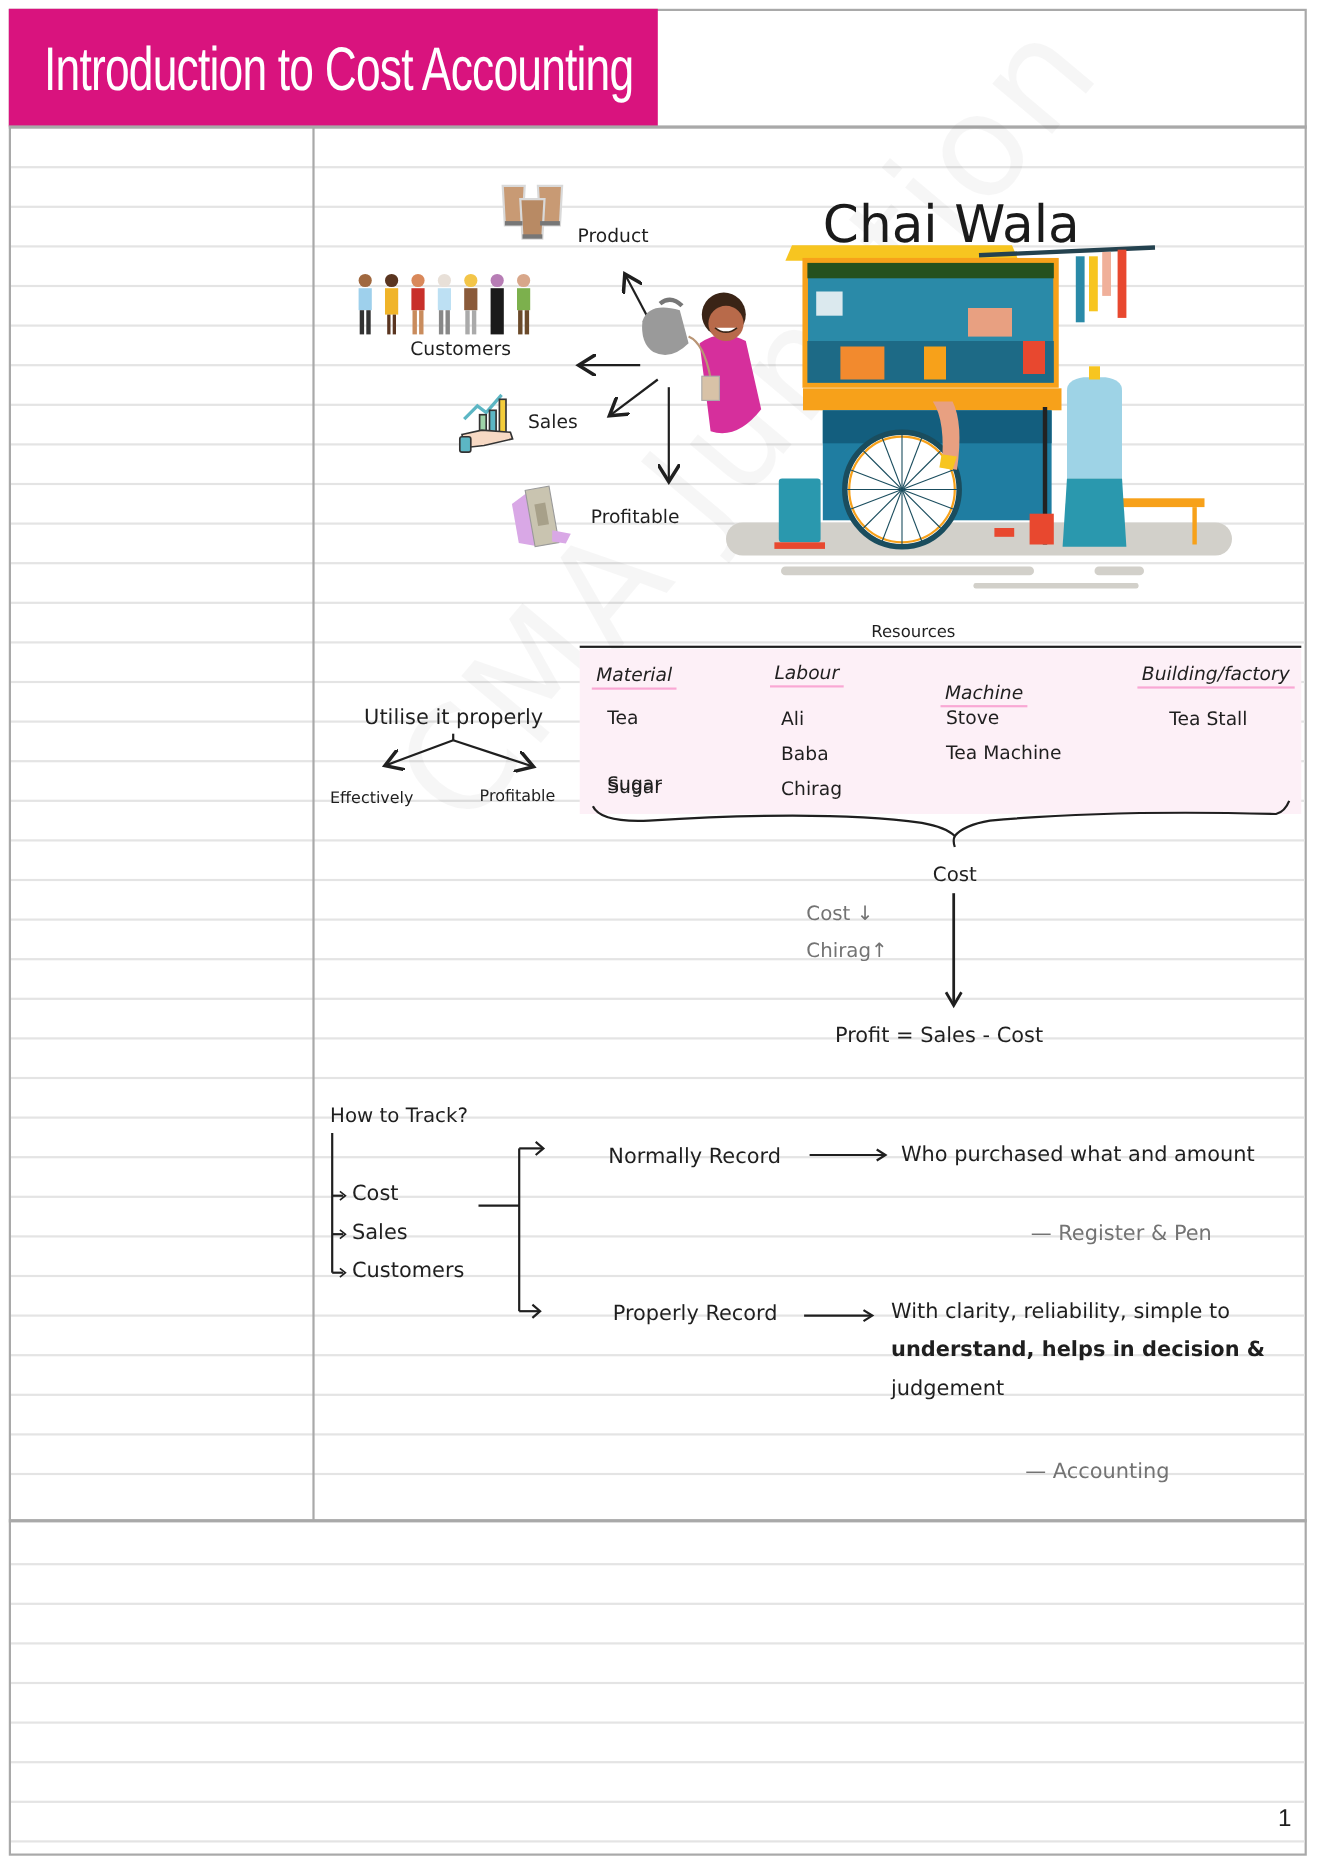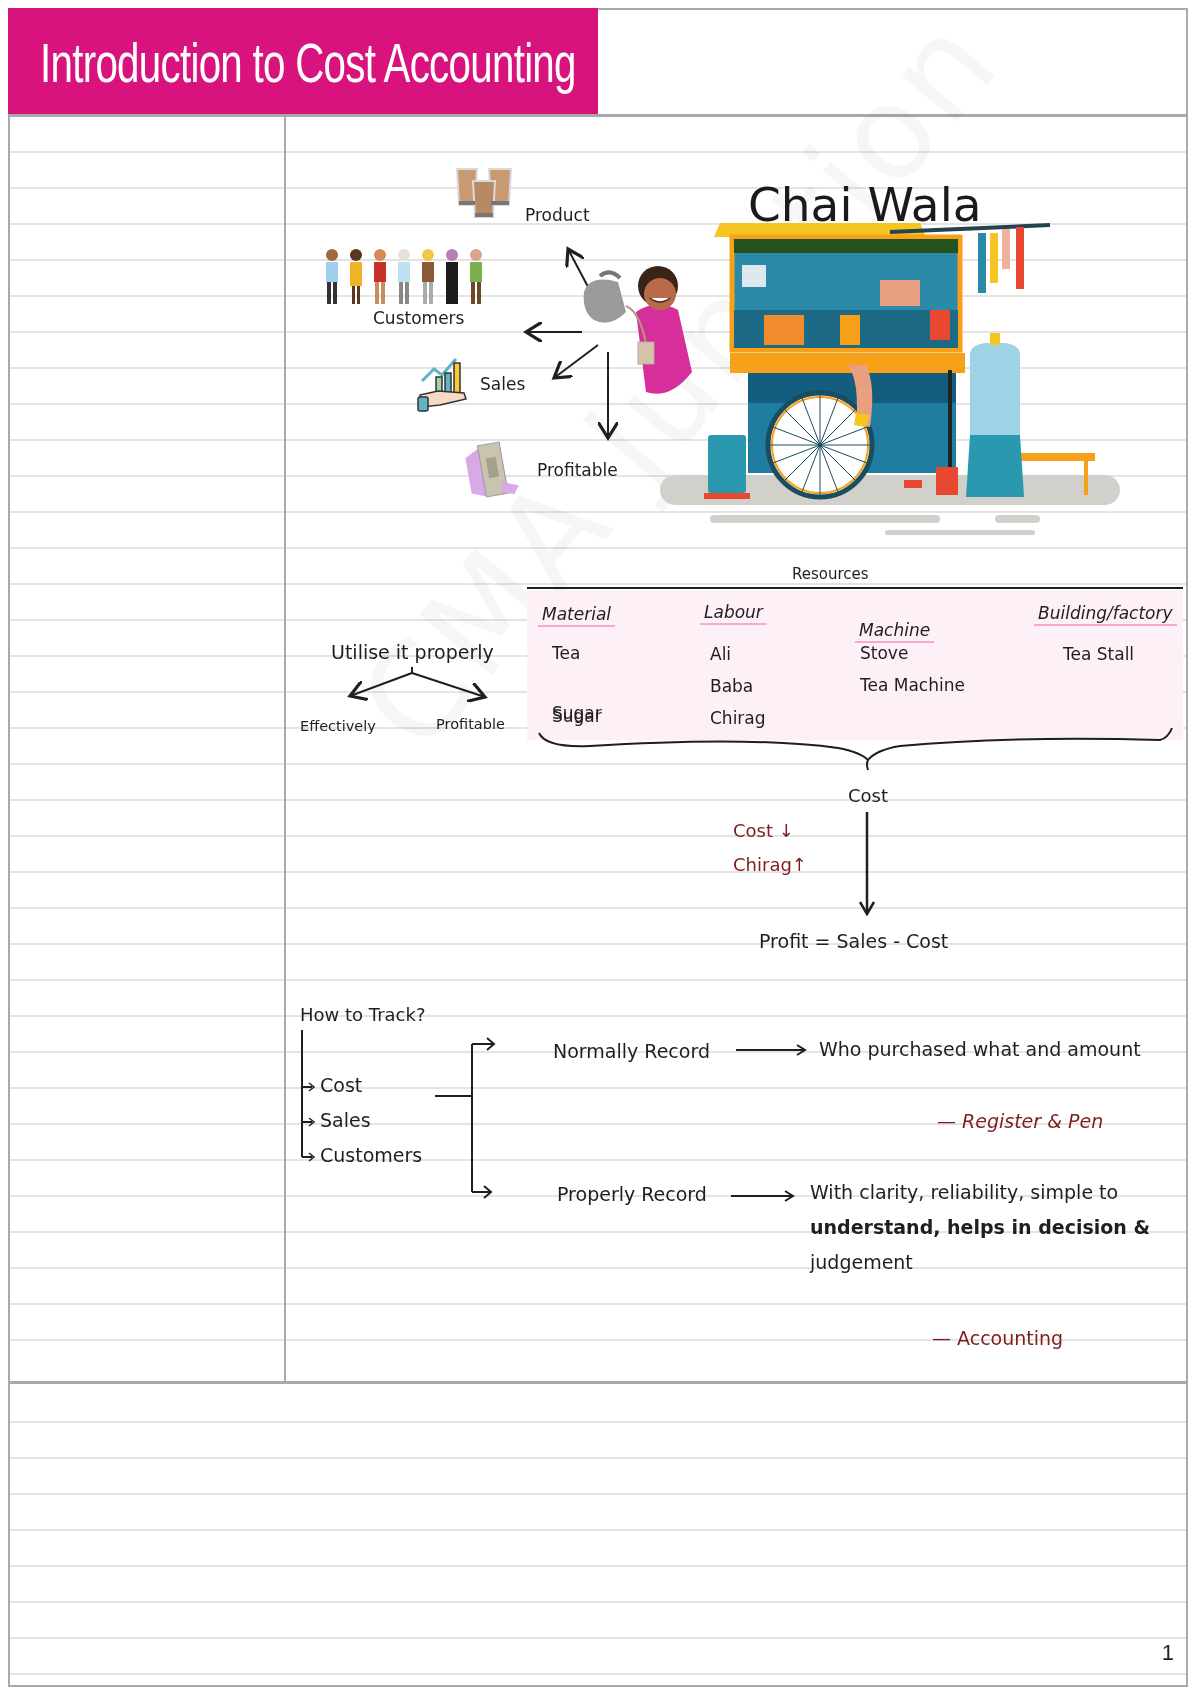--- a/index.html
+++ b/index.html
@@ -10,21 +10,21 @@
                 border: 2px solid #a9a9a9; box-sizing: border-box; }
   .header-band { position: absolute; left: 8px; top: 8px; width: 590px; height: 107px;
                  background: #d9137e; }
   .header-title { position: absolute; left: 32px; top: 22px; color: #ffffff;
                   font-family: "Liberation Sans", sans-serif; font-size: 56px; letter-spacing: -1px;
                   transform: scaleX(0.72); transform-origin: left top; white-space: nowrap; line-height: 66px; }
   .hline { position: absolute; height: 2px; background: #e4e4e4; }
   .hline-strong { position: absolute; height: 3px; background: #a9a9a9; }
   .vline { position: absolute; width: 2px; background: #a9a9a9; }
   .hand { font-family: "DejaVu Sans", sans-serif; color: #1f1f1f; white-space: nowrap; }
-  .pink { color: #7f1d1d; }
+  .pink { color: #737373; }
   .ul { border-bottom: 2px solid #f9a8d4; padding: 0 4px 1px 4px; font-style: italic; }
   .pink-table-bg { position: absolute; left: 527px; top: 590px; width: 656px; height: 150px;
                    background: #fdf0f7; }
   .watermark { position: absolute; left: 330px; top: 680px; font-size: 130px; color: rgba(0,0,0,0.035);
                transform: rotate(-50deg); transform-origin: left top; white-space: nowrap;
                font-family: "DejaVu Sans", sans-serif; letter-spacing: 4px; }
   .page-number { position: absolute; right: 26px; top: 1640px; font-size: 22px;
                  font-family: "Liberation Sans", sans-serif; color: #1f1f1f; }
   svg { position: absolute; overflow: visible; }
 </style>
@@ -311,21 +311,21 @@
   <path d="M797 1045 L805 1050 L797 1055" fill="none" stroke="#1f1f1f" stroke-width="2"></path>
   <line x1="731" y1="1196" x2="792" y2="1196" stroke="#1f1f1f" stroke-width="2"></line>
   <path d="M785 1191 L793 1196 L785 1201" fill="none" stroke="#1f1f1f" stroke-width="2"></path>
 </svg>
 <div class="abs hand" style="left:320px; top:1074px; font-size:19px;">Cost</div>
 <div class="abs hand" style="left:320px; top:1109px; font-size:19px;">Sales</div>
 <div class="abs hand" style="left:320px; top:1144px; font-size:19px;">Customers</div>
 
 <div class="abs hand" style="left:553px; top:1040px; font-size:19px;">Normally Record</div>
 <div class="abs hand" style="left:819px; top:1038px; font-size:19px;">Who purchased what and amount</div>
-<div class="abs hand pink" style="left:937px; top:1110px; font-size:19px;font-style:italic;">— Register &amp; Pen</div>
+<div class="abs hand pink" style="left:937px; top:1110px; font-size:19px;">— Register &amp; Pen</div>
 
 <div class="abs hand" style="left:557px; top:1183px; font-size:19px;">Properly Record</div>
 <div class="abs hand" style="left:810px; top:1181px; font-size:19px;">With clarity, reliability, simple to</div>
 <div class="abs hand" style="left:810px; top:1216px; font-size:19px;font-weight:bold;">understand, helps in decision &amp;</div>
 <div class="abs hand" style="left:810px; top:1251px; font-size:19px;">judgement</div>
 <div class="abs hand pink" style="left:932px; top:1327px; font-size:19px;">— Accounting</div>
 
 <div class="page-number">1</div>
 
 </body></html>

